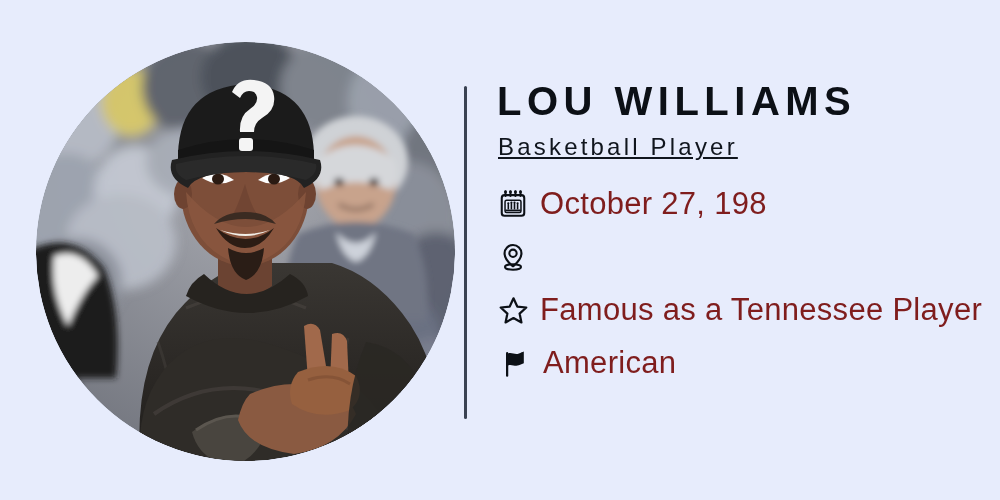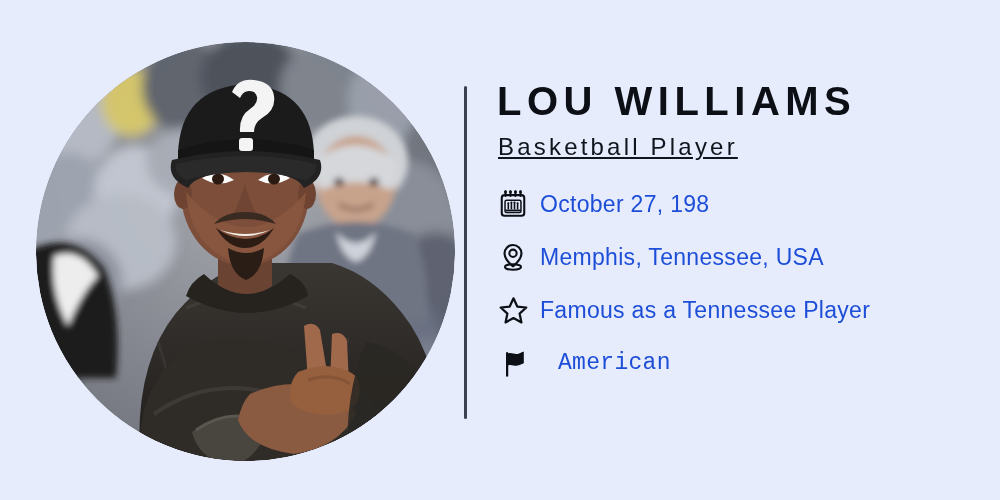--- a/index.html
+++ b/index.html
@@ -104,30 +104,30 @@
     width: 38px;
     height: 38px;
     display: flex;
     align-items: center;
     justify-content: center;
     color: #0c1016;
   }
   .fact-icon svg { display: block; }
 
   .fact-text {
-    font-size: 23px;
+    font-size: 31px;
     font-weight: 400;
     letter-spacing: 0.3px;
-    color: #1d4ed8;
+    color: #7f1d1d;
     white-space: nowrap;
     margin-left: 8px;
   }
 
   .fact-flag .fact-icon { padding-left: 2px; }
-  .fact-flag .fact-text { margin-left: 24px; font-family: Liberation Mono, monospace; }
+  .fact-flag .fact-text { margin-left: 9px; }
 </style>
 </head>
 <body>
 
 <div class="card">
 
   <div class="photo-wrap">
     <div class="photo">
       <svg viewBox="0 0 419 419" xmlns="http://www.w3.org/2000/svg" aria-hidden="true">
         <defs>
@@ -289,21 +289,20 @@
       </li>
 
       <li class="fact">
         <span class="fact-icon">
           <svg width="30" height="30" viewBox="0 0 32 32" fill="none" aria-hidden="true">
             <path d="M16 3.2c-5 0-9 3.9-9 8.8 0 6 7.1 12.4 8.4 13.5.35.3.85.3 1.2 0C17.9 24.4 25 18 25 12c0-4.9-4-8.8-9-8.8z" stroke="#0c1016" stroke-width="2.3" stroke-linejoin="round"></path>
             <circle cx="16" cy="12" r="3.9" stroke="#0c1016" stroke-width="2.2"></circle>
             <ellipse cx="16" cy="26.6" rx="8.6" ry="2.9" stroke="#0c1016" stroke-width="2.1"></ellipse>
           </svg>
         </span>
-        <span class="fact-text">Memphis, Tennessee, USA</span>
       </li>
 
       <li class="fact">
         <span class="fact-icon">
           <svg width="31" height="31" viewBox="0 0 32 32" fill="none" aria-hidden="true">
             <path d="M16 3.4l3.9 8.5 9.3 1-6.9 6.3 1.9 9.1L16 23.8 7.8 28.3l1.9-9.1L2.8 12.9l9.3-1z" stroke="#0c1016" stroke-width="2.3" stroke-linejoin="round"></path>
           </svg>
         </span>
         <span class="fact-text">Famous as a Tennessee Player</span>
       </li>

